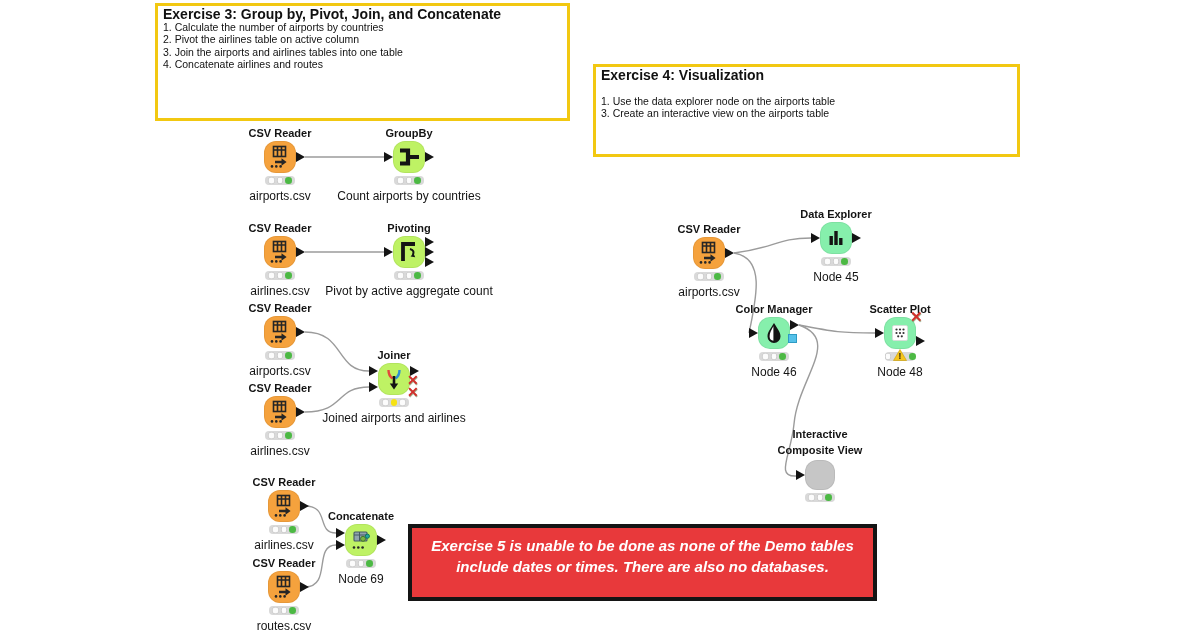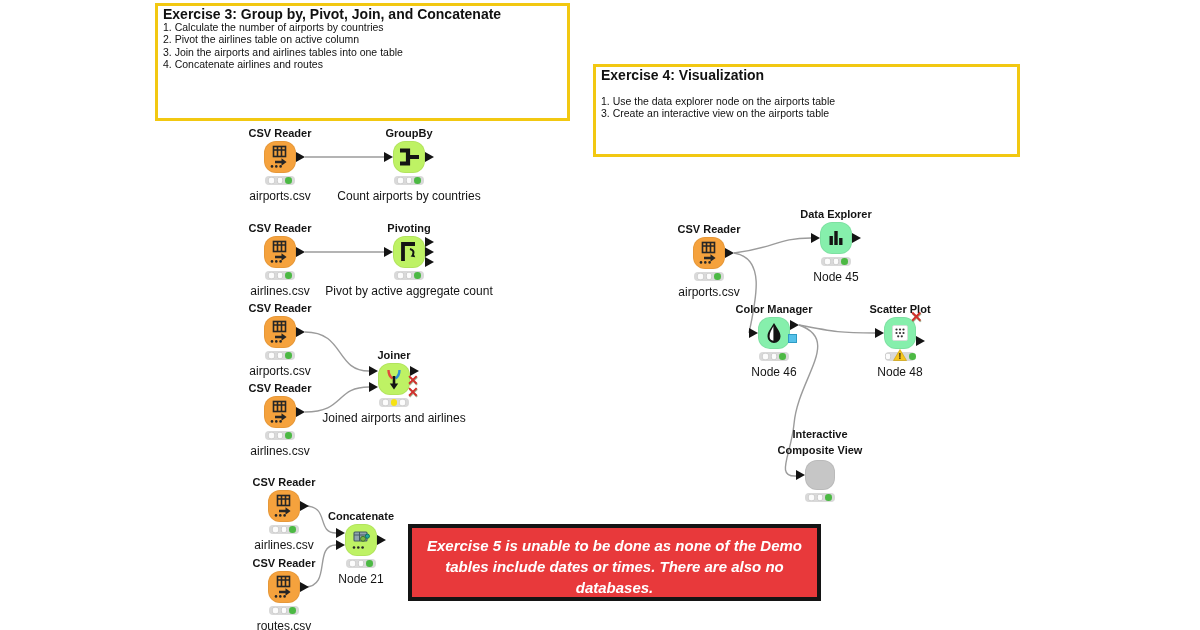--- a/index.html
+++ b/index.html
@@ -73,21 +73,21 @@
     <div>3. Join the airports and airlines tables into one table</div>
     <div>4. Concatenate airlines and routes</div>
   </div>
 
   <div class="annot spaced" style="left:593px;top:64px;width:427px;height:93px;">
     <div class="atitle">Exercise 4: Visualization</div>
     <div>1. Use the data explorer node on the airports table</div>
     <div>3. Create an interactive view on the airports table</div>
   </div>
 
-  <div class="annot-red" style="left:408px;top:524px;width:413px;height:77px;">
+  <div class="annot-red" style="left:408px;top:524px;width:469px;height:77px;">
     <span>Exercise 5 is unable to be done as none of the Demo tables include dates or times. There are also no databases.</span>
   </div>
 
   <div class="knode orange" style="left:264px;top:141px;">
     <div class="ntitle">CSV Reader</div>
     <span class="icon">
       <svg viewBox="0 0 32 32" width="32" height="32">
           <g stroke="#262626" stroke-width="1.6" fill="none">
             <rect x="9.5" y="5.5" width="12" height="10"></rect>
             <path d="M9.5 9h12M13.5 5.5v10M17.5 5.5v10"></path>
@@ -288,21 +288,21 @@
         </svg>
     </span>
     <span class="port in" style="top:4px"></span>
     <span class="port in" style="top:16px"></span>
     <span class="port out" style="top:11px"></span>
     <div class="lights">
         <i class="c"></i>
         <i class="c"></i>
         <i class="c green"></i>
       </div>
-    <div class="nlabel">Node 21</div>
+    <div class="nlabel">Node 69</div>
   </div>
 
   <div class="knode orange" style="left:268px;top:571px;">
     <div class="ntitle">CSV Reader</div>
     <span class="icon">
       <svg viewBox="0 0 32 32" width="32" height="32">
           <g stroke="#262626" stroke-width="1.6" fill="none">
             <rect x="9.5" y="5.5" width="12" height="10"></rect>
             <path d="M9.5 9h12M13.5 5.5v10M17.5 5.5v10"></path>
           </g>

